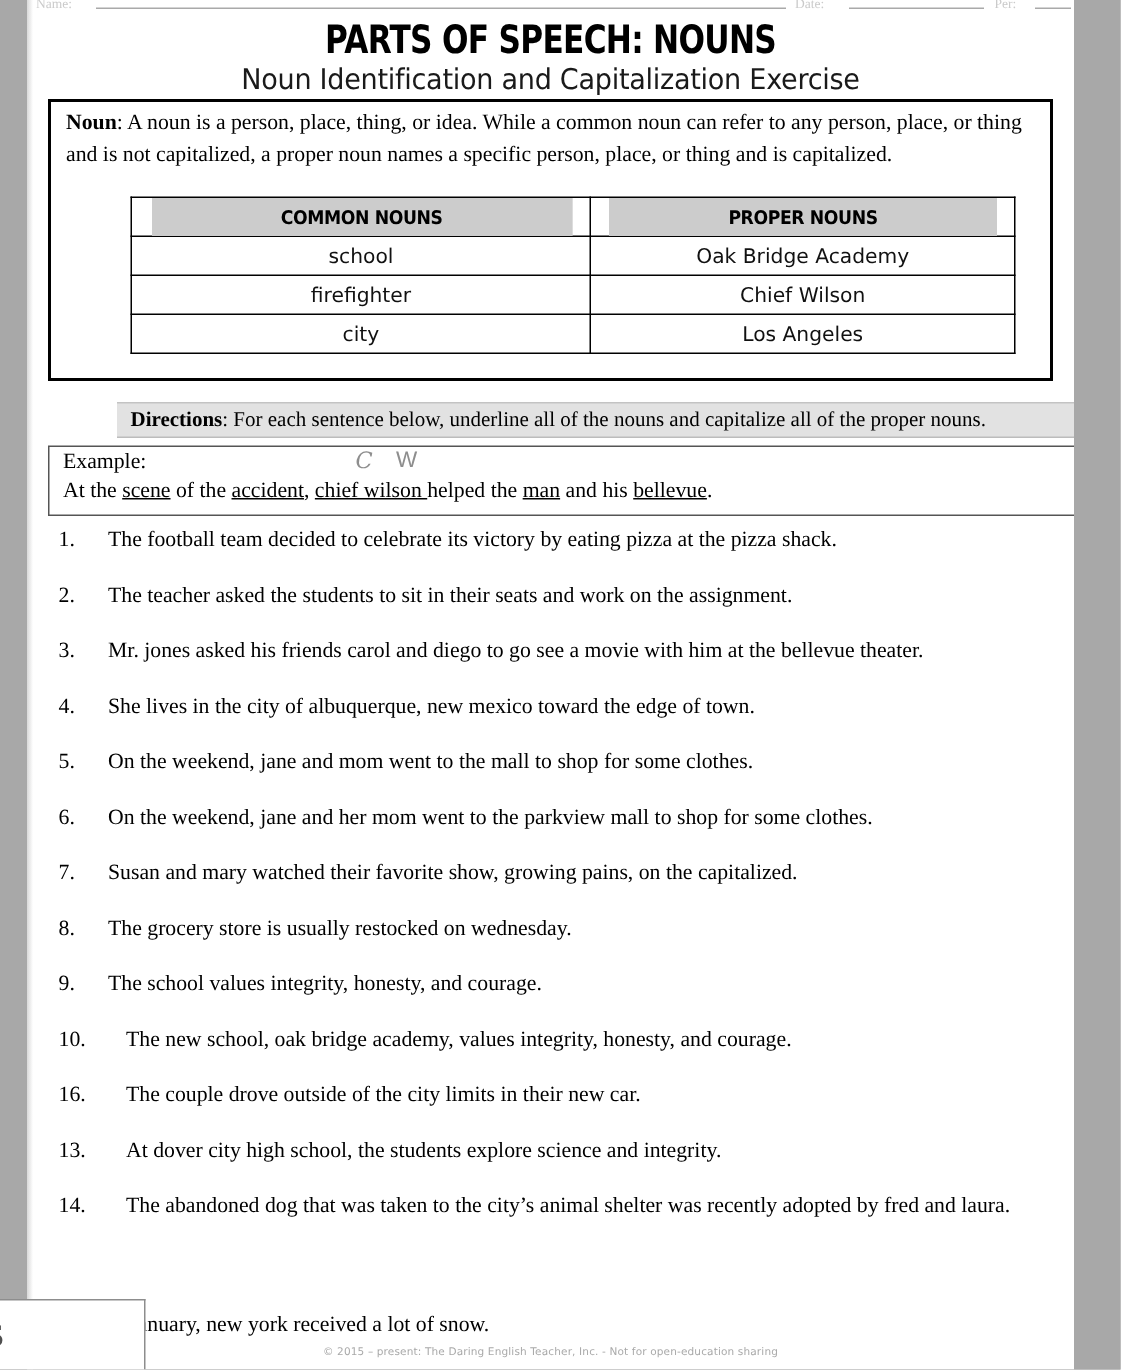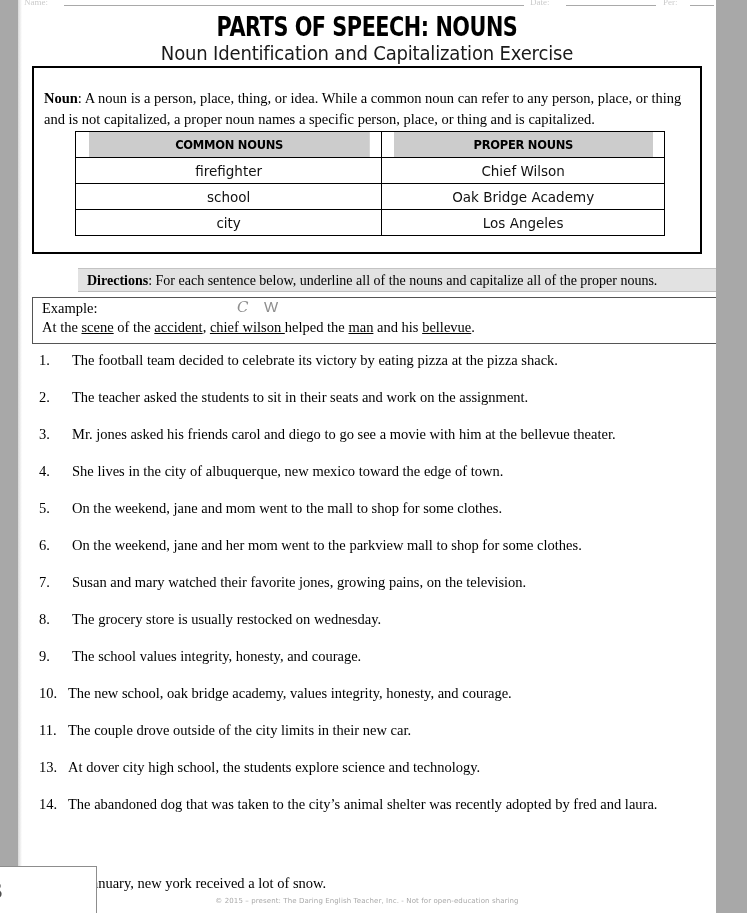--- a/index.html
+++ b/index.html
@@ -71,34 +71,34 @@
     white-space: nowrap;
   }
 
   
   .def-box {
     position: absolute;
     left: 14px; top: 66px;
     width: 670px; height: 188px;
     border: 2px solid #000;
     background: #fff;
-    padding: 20px 10px 0 10px;
+    padding: 4px 10px 0 10px;
   }
   .def-text {
     font-size: 14.5px;
     line-height: 1.45;
     color: #000;
     text-align: left;
   }
   .def-text b { font-weight: bold; }
 
   
   table.nouns {
     position: absolute;
-    left: 41px; top: 63px;
+    left: 53px; top: 63px;
     width: 590px;
     border-collapse: collapse;
     font-family: "DejaVu Sans", sans-serif;
   }
   table.nouns th, table.nouns td {
     border: 1px solid #000;
     height: 26px;
     text-align: center;
     vertical-align: middle;
   }
@@ -181,21 +181,21 @@
     position: absolute;
     left: 7px; top: 0;
     width: 26px;
     text-align: left;
   }
   .item .txt {
     position: absolute;
     left: 40px; top: 0;
   }
   .item.wide .num { width: 30px; }
-  .item.wide .txt { left: 36px; }
+  .item.wide .txt { left: 52px; }
 
   
   .tail-line {
     position: absolute;
     left: 54px; top: 875px;
     font-size: 14.5px;
     color: #000;
     white-space: nowrap;
   }
 
@@ -254,26 +254,26 @@
 
       <table class="nouns">
         <thead>
           <tr>
             <th class="col-a">COMMON NOUNS</th>
             <th>PROPER NOUNS</th>
           </tr>
         </thead>
         <tbody>
           <tr>
+            <td>school</td>
+            <td>Oak Bridge Academy</td>
+          </tr>
+          <tr>
             <td>firefighter</td>
             <td>Chief Wilson</td>
-          </tr>
-          <tr>
-            <td>school</td>
-            <td>Oak Bridge Academy</td>
           </tr>
           <tr>
             <td>city</td>
             <td>Los Angeles</td>
           </tr>
         </tbody>
       </table>
     </div>
 
     <div class="directions"><b>Directions</b><span>: For each sentence below, underline all of the nouns and capitalize all of the proper nouns.</span></div>
@@ -307,41 +307,41 @@
       <div class="item">
           <span class="num">5.</span>
           <span class="txt">On the weekend, jane and mom went to the mall to shop for some clothes.</span>
         </div>
       <div class="item">
           <span class="num">6.</span>
           <span class="txt">On the weekend, jane and her mom went to the parkview mall to shop for some clothes.</span>
         </div>
       <div class="item">
           <span class="num">7.</span>
-          <span class="txt">Susan and mary watched their favorite jones, growing pains, on the television.</span>
+          <span class="txt">Susan and mary watched their favorite show, growing pains, on the capitalized.</span>
         </div>
       <div class="item">
           <span class="num">8.</span>
           <span class="txt">The grocery store is usually restocked on wednesday.</span>
         </div>
       <div class="item">
           <span class="num">9.</span>
           <span class="txt">The school values integrity, honesty, and courage.</span>
         </div>
       <div class="item wide">
           <span class="num">10.</span>
           <span class="txt">The new school, oak bridge academy, values integrity, honesty, and courage.</span>
         </div>
       <div class="item wide">
-          <span class="num">11.</span>
+          <span class="num">16.</span>
           <span class="txt">The couple drove outside of the city limits in their new car.</span>
         </div>
       <div class="item wide">
           <span class="num">13.</span>
-          <span class="txt">At dover city high school, the students explore science and technology.</span>
+          <span class="txt">At dover city high school, the students explore science and integrity.</span>
         </div>
       <div class="item wide">
           <span class="num">14.</span>
           <span class="txt">The abandoned dog that was taken to the city’s animal shelter was recently adopted by fred and laura.</span>
         </div>
     </div>
 
     <div class="tail-line">In january, new york received a lot of snow.</div>
 
     <div class="footer">© 2015 – present:  The Daring English Teacher, Inc. - Not for open-education sharing</div>

